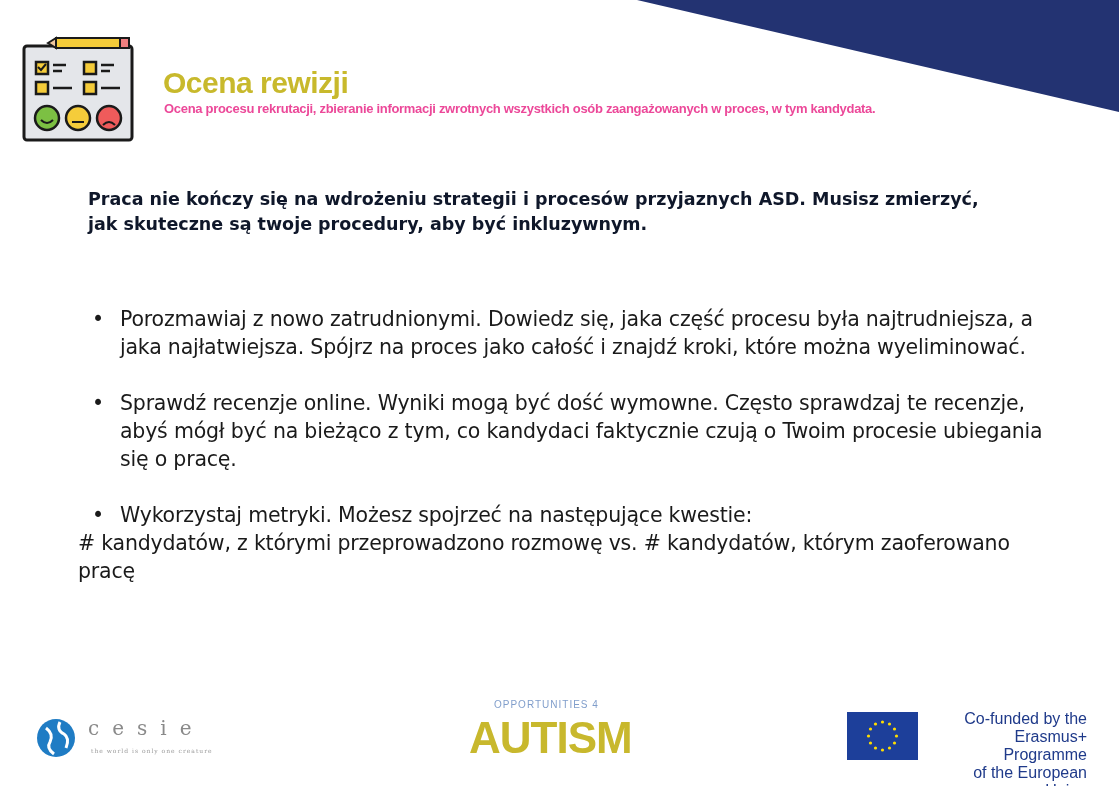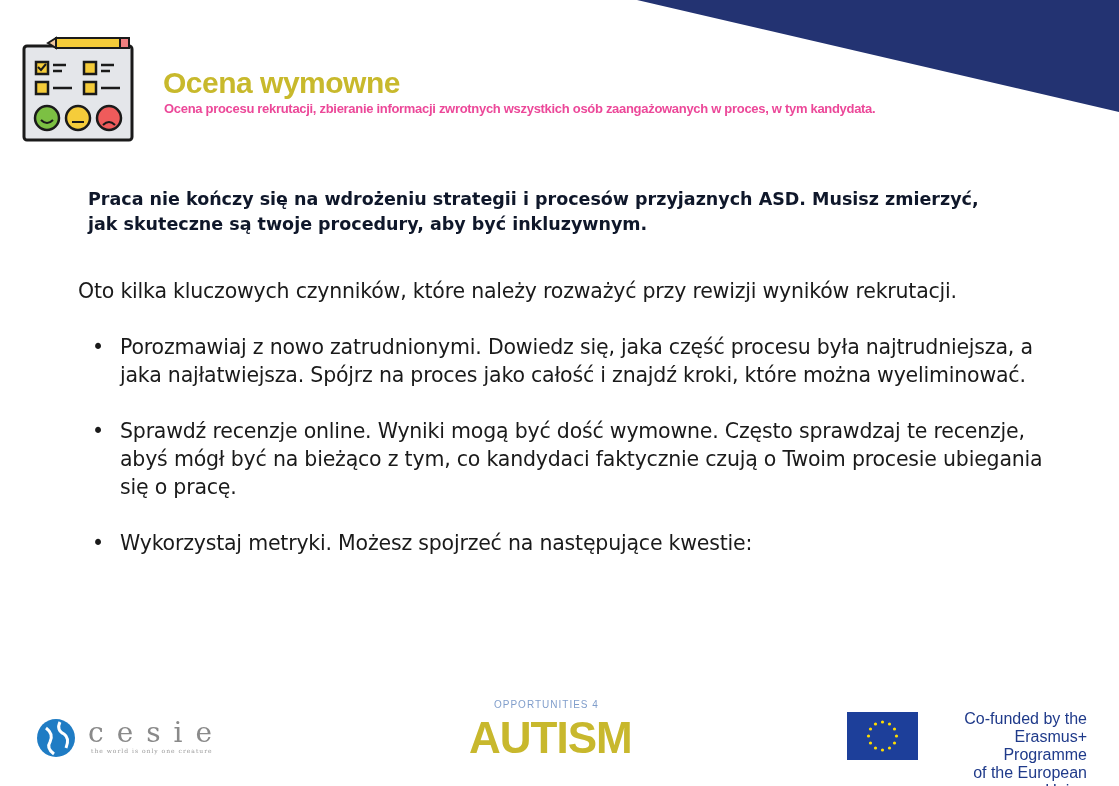--- a/index.html
+++ b/index.html
@@ -9,21 +9,21 @@
   .title{position:absolute;left:163px;top:66px;font-family:"Liberation Sans",sans-serif;font-weight:bold;font-size:30px;color:#c8b92c;letter-spacing:-0.5px;}
   .subtitle{position:absolute;left:164px;top:101px;width:760px;font-family:"Liberation Sans",sans-serif;font-weight:bold;font-size:13px;line-height:15px;color:#ec4899;letter-spacing:-0.3px;}
   .lead{position:absolute;left:88px;top:187px;width:900px;font-weight:bold;font-size:17.5px;line-height:25px;color:#0f172a;}
   .body{position:absolute;left:78px;top:277px;width:980px;font-size:20.5px;line-height:28px;color:#1a1a1a;letter-spacing:-0.2px;}
   .body p{margin:0;}
   .bul{display:flex;margin-top:28px;}
   .bul .dot{width:42px;flex:none;padding-left:14px;box-sizing:border-box;}
   .bul .txt{flex:1;}
   .metric{margin:0;}
   .cesie{position:absolute;left:34px;top:714px;width:200px;height:50px;}
-  .cesie-name{position:absolute;left:88px;top:716px;font-family:"DejaVu Serif",serif;font-size:28px;letter-spacing:13px;color:#8a8a8a;}
+  .cesie-name{position:absolute;left:88px;top:716px;font-family:"DejaVu Serif",serif;font-size:20px;letter-spacing:13px;color:#8a8a8a;}
   .cesie-tag{position:absolute;left:91px;top:747px;font-family:"DejaVu Serif",serif;font-size:6px;letter-spacing:1px;color:#9a9a9a;}
   .opp{position:absolute;left:494px;top:699px;font-family:"Liberation Sans",sans-serif;font-size:10px;color:#4a74b5;letter-spacing:1px;opacity:0.7;}
   .autism{position:absolute;left:469px;top:716px;font-family:"Liberation Sans",sans-serif;font-weight:bold;font-size:44px;line-height:44px;color:#c8b82d;letter-spacing:-1px;}
   .eu-flag{position:absolute;left:847px;top:712px;width:71px;height:48px;background:#1d3f9a;}
   .eu-text{position:absolute;left:932px;top:710px;width:155px;text-align:right;font-family:"Liberation Sans",sans-serif;font-size:16px;line-height:18px;color:#1f3a8a;}
 </style>
 </head>
 <body>
 
 <svg class="tri" viewBox="0 0 1119 786">
@@ -47,39 +47,39 @@
   <rect x="64" y="46" width="12" height="12" fill="#f5cc3a" stroke="#1a1a1a" stroke-width="2.5"></rect>
   <line x1="81" y1="52" x2="100" y2="52" stroke="#1a1a1a" stroke-width="2.5"></line>
   <circle cx="27" cy="82" r="12" fill="#7cc043" stroke="#1a1a1a" stroke-width="2.5"></circle>
   <path d="M21,84 q6,6 12,0" stroke="#1a1a1a" stroke-width="2" fill="none"></path>
   <circle cx="58" cy="82" r="12" fill="#f5cc3a" stroke="#1a1a1a" stroke-width="2.5"></circle>
   <line x1="52" y1="86" x2="64" y2="86" stroke="#1a1a1a" stroke-width="2"></line>
   <circle cx="89" cy="82" r="12" fill="#ef5b5b" stroke="#1a1a1a" stroke-width="2.5"></circle>
   <path d="M83,89 q6,-6 12,0" stroke="#1a1a1a" stroke-width="2" fill="none"></path>
 </svg>
 
-<div class="title">Ocena wymowne</div>
+<div class="title">Ocena rewizji</div>
 <div class="subtitle">Ocena procesu rekrutacji, zbieranie informacji zwrotnych wszystkich osób zaangażowanych w proces, w tym kandydata.</div>
 
 <div class="lead">Praca nie kończy się na wdrożeniu strategii i procesów przyjaznych ASD. Musisz zmierzyć, jak skuteczne są twoje procedury, aby być inkluzywnym.</div>
 
 <div class="body">
-  <p>Oto kilka kluczowych czynników, które należy rozważyć przy rewizji wyników rekrutacji.</p>
   <div class="bul">
     <span class="dot">•</span>
     <span class="txt">Porozmawiaj z nowo zatrudnionymi. Dowiedz się, jaka część procesu była najtrudniejsza, a jaka najłatwiejsza. Spójrz na proces jako całość i znajdź kroki, które można wyeliminować.</span>
   </div>
   <div class="bul">
     <span class="dot">•</span>
     <span class="txt">Sprawdź recenzje online. Wyniki mogą być dość wymowne. Często sprawdzaj te recenzje, abyś mógł być na bieżąco z tym, co kandydaci faktycznie czują o Twoim procesie ubiegania się o pracę.</span>
   </div>
   <div class="bul">
     <span class="dot">•</span>
     <span class="txt">Wykorzystaj metryki. Możesz spojrzeć na następujące kwestie:</span>
   </div>
+  <p class="metric"># kandydatów, z którymi przeprowadzono rozmowę vs. # kandydatów, którym zaoferowano pracę</p>
 </div>
 
 <svg class="cesie" viewBox="0 0 200 50">
   <circle cx="22" cy="24" r="19" fill="#1f7cc4"></circle>
   <path d="M12,14 q8,6 4,14 q-4,6 4,12 M26,8 q-4,8 4,12 q6,4 2,14" stroke="#ffffff" stroke-width="3" fill="none"></path>
 </svg>
 <div class="cesie-name">cesie</div>
 <div class="cesie-tag">the world is only one creature</div>
 
 <div class="opp">OPPORTUNITIES 4</div>

